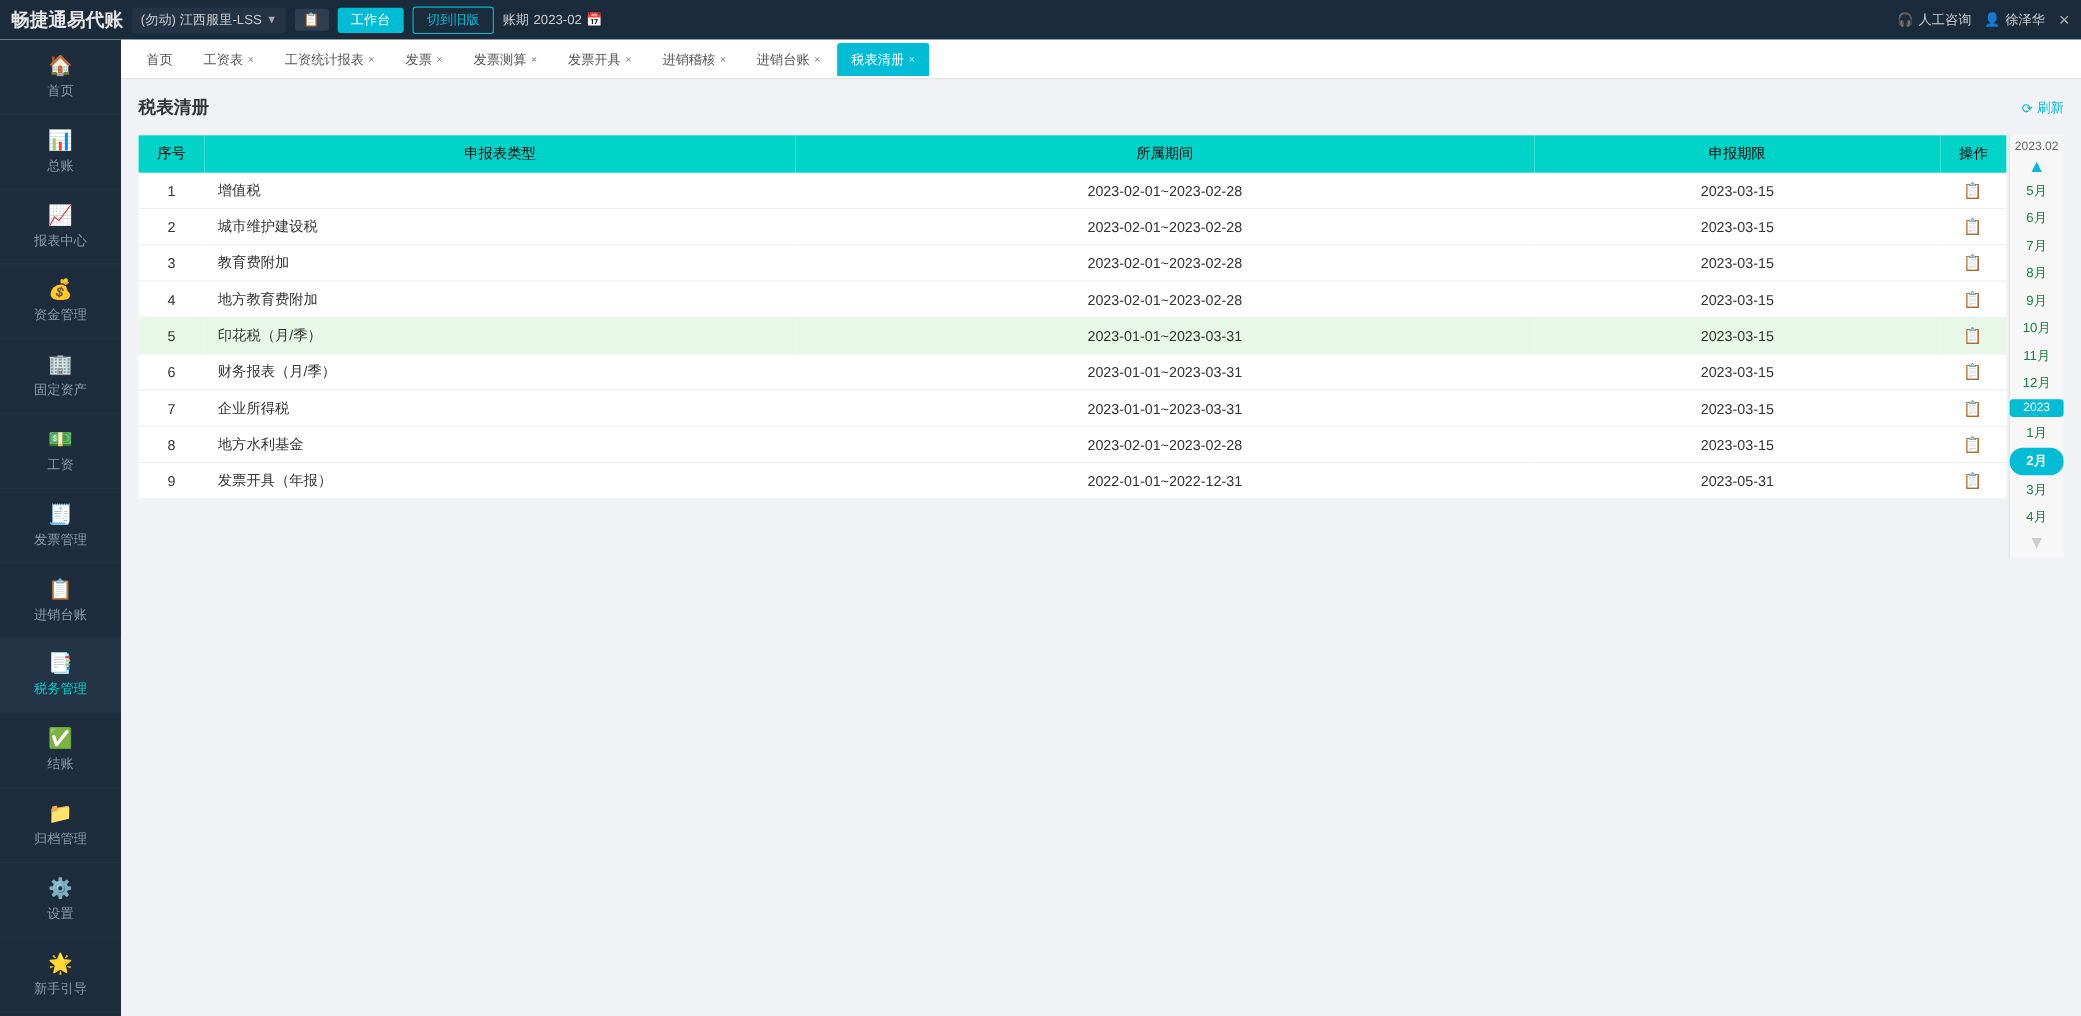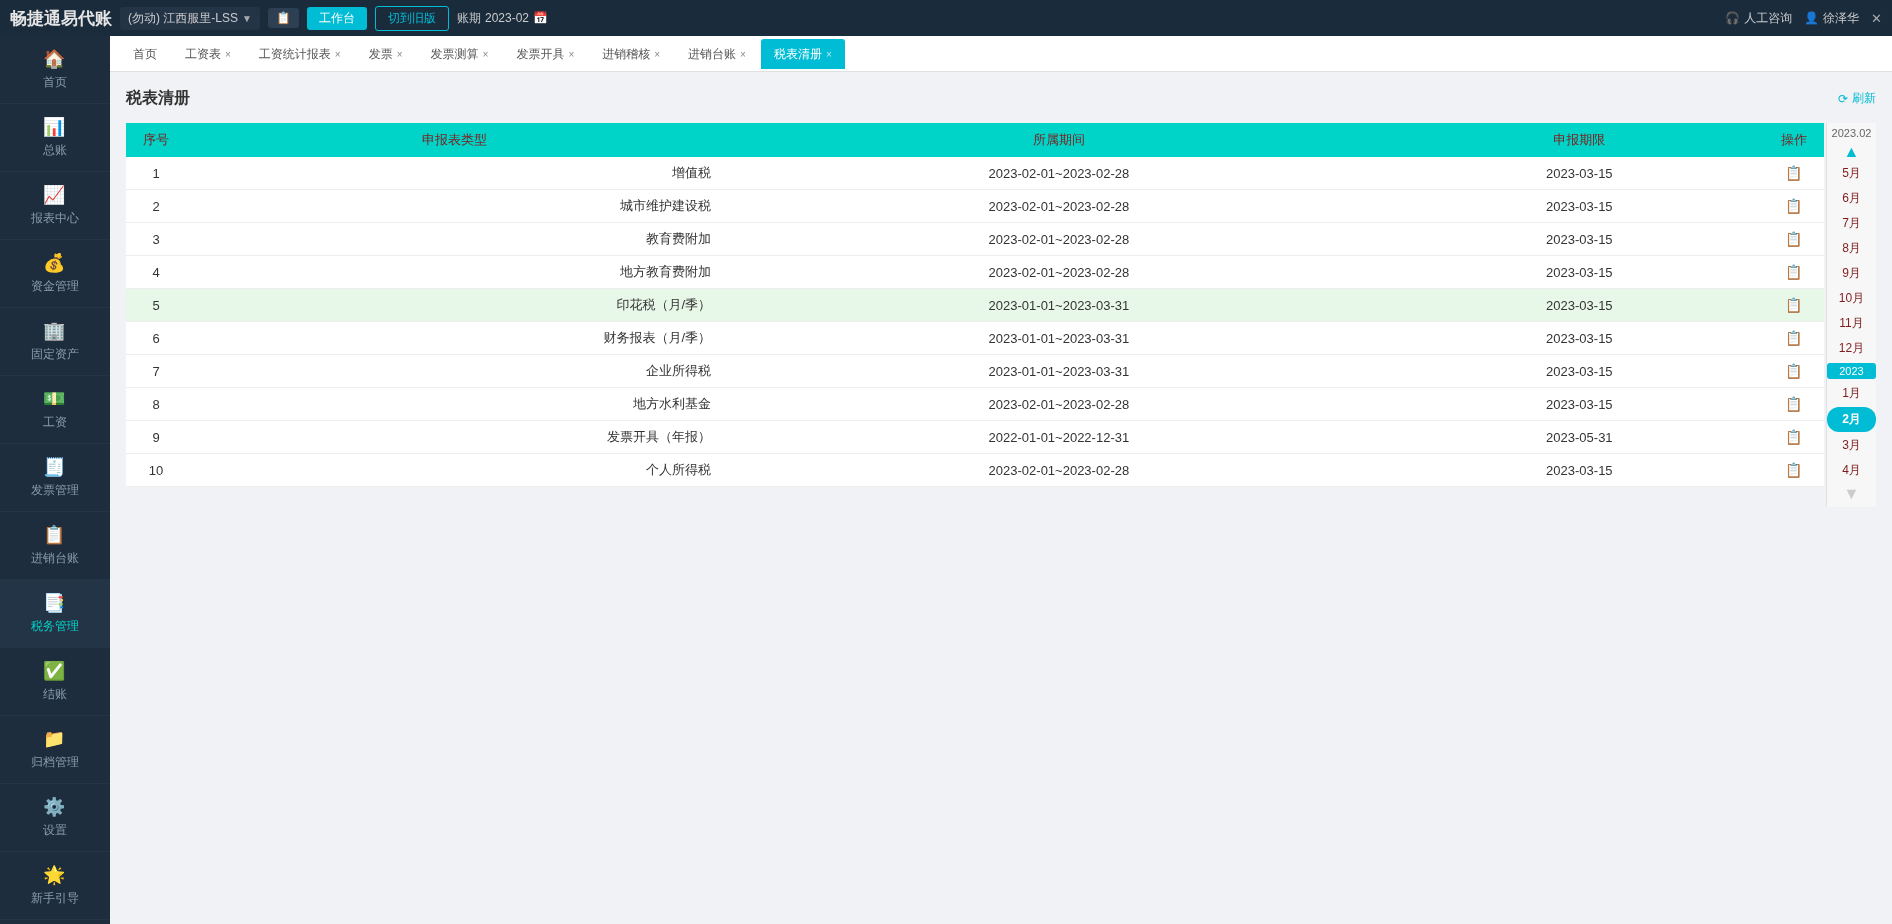--- a/index.html
+++ b/index.html
@@ -38,32 +38,32 @@
     
     .page-content { flex: 1; padding: 16px; overflow: auto; position: relative; }
 
     
     .page-header { display: flex; align-items: center; justify-content: space-between; margin-bottom: 14px; }
     .page-title { font-size: 16px; font-weight: bold; color: #333; }
     .refresh-btn { display: flex; align-items: center; gap: 4px; color: #00bcd4; cursor: pointer; font-size: 12px; }
 
     
     .data-table { width: 100%; border-collapse: collapse; background: white; }
-    .data-table thead tr { background: #00d4c8; color: #7f1d1d; padding-left: 22px; }
+    .data-table thead tr { background: #00d4c8; color: #000000; padding-left: 22px; }
     .data-table thead th { padding: 8px 12px; text-align: center; font-size: 13px; font-weight: normal; border: none; }
     .data-table tbody tr { border-bottom: 1px solid #eee; }
     .data-table tbody tr.highlighted { background: #e8f8e8; }
     .data-table tbody td { padding: 7px 12px; text-align: center; font-size: 13px; color: #333; }
-    .data-table tbody td.left { text-align: right; }
+    .data-table tbody td.left { text-align: left; }
     .data-table .action-icon { color: #999; cursor: pointer; font-size: 14px; }
 
     
     .date-panel { position: absolute; right: 0; top: 0; width: 50px; background: #f7f7f7; border-left: 1px solid #e0e0e0; display: flex; flex-direction: column; align-items: center; padding: 4px 0; justify-content: space-between; }
     .date-panel-header { font-size: 11px; color: #666; margin-bottom: 4px; }
-    .date-panel-item { width: 100%; text-align: center; padding: 4px 2px; font-size: 12px; color: #7f1d1d; cursor: pointer; }
+    .date-panel-item { width: 100%; text-align: center; padding: 4px 2px; font-size: 12px; color: #15803d; cursor: pointer; }
     .date-panel-item.active { background: #00bcd4; color: white; border-radius: 12px; margin: 1px 6px; font-weight: bold; }
     .date-panel-item.current-year { background: #00bcd4; color: white; font-size: 11px; border-radius: 3px; padding: 2px 4px; margin: 2px 4px; }
     .date-panel-arrow { color: #00bcd4; font-size: 16px; cursor: pointer; }
     .date-panel-arrow-down { color: #ccc; font-size: 16px; cursor: pointer; margin-top: 2px; }
 
     .table-wrapper { position: relative; padding-right: 52px; }
   </style>
 </head>
 <body>
 
@@ -274,27 +274,20 @@
                 <td>2023-03-15</td>
                 <td class="action-icon">📋</td>
               </tr>
               <tr>
                 <td>9</td>
                 <td class="left">发票开具（年报）</td>
                 <td>2022-01-01~2022-12-31</td>
                 <td>2023-05-31</td>
                 <td class="action-icon">📋</td>
               </tr>
-              <tr>
-                <td>10</td>
-                <td class="left">个人所得税</td>
-                <td>2023-02-01~2023-02-28</td>
-                <td>2023-03-15</td>
-                <td class="action-icon">📋</td>
-              </tr>
             </tbody>
         </table>
 
         <div class="date-panel" id="date-panel">
             <div class="date-panel-header">2023.02</div>
             <div class="date-panel-arrow">▲</div>
             <div class="date-panel-item">5月</div>
             <div class="date-panel-item">6月</div>
             <div class="date-panel-item">7月</div>
             <div class="date-panel-item">8月</div>

